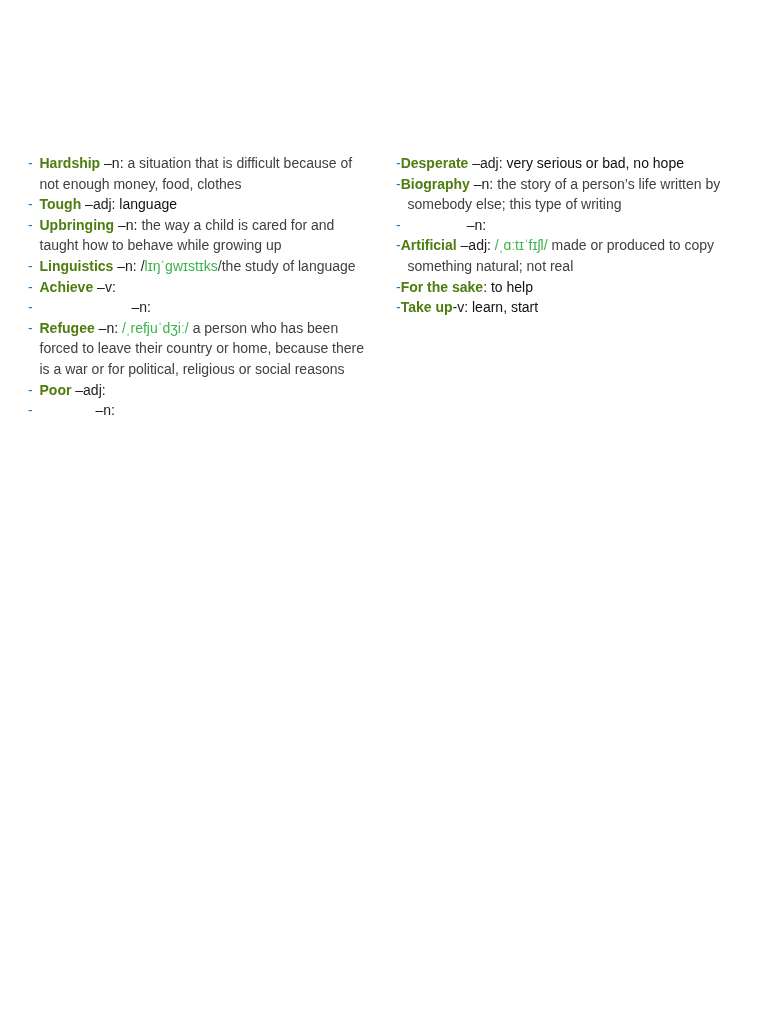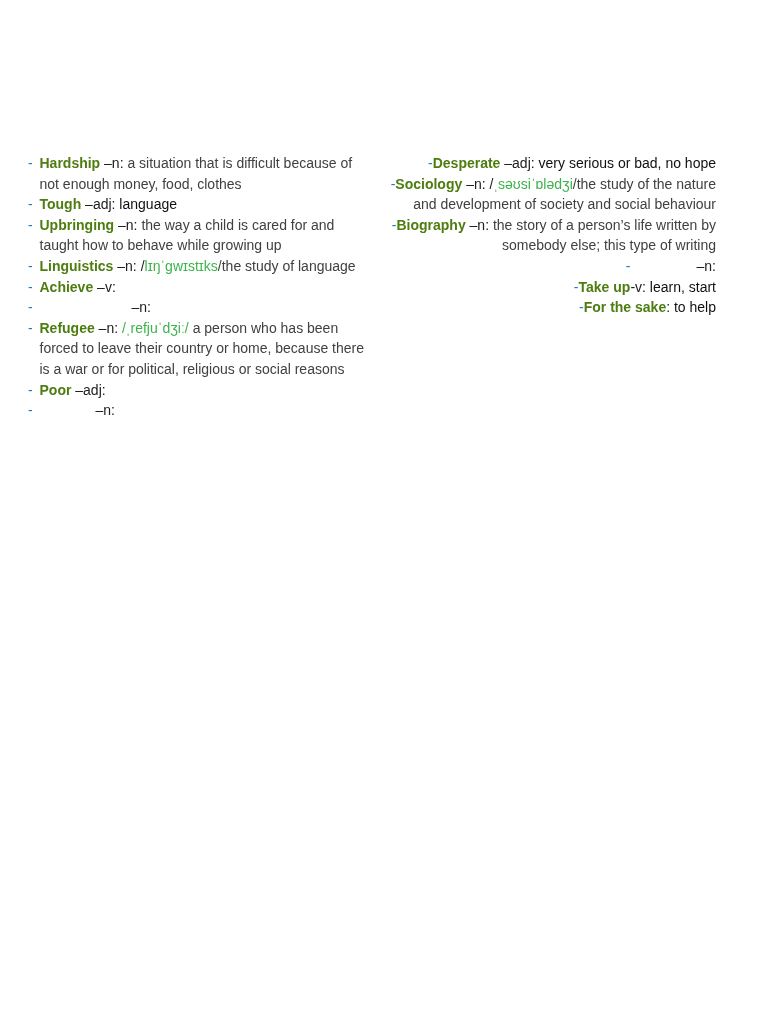--- a/index.html
+++ b/index.html
@@ -3,21 +3,21 @@
 <meta charset="utf-8">
 <style>
   html, body { margin: 0; padding: 0; }
   body {
     width: 768px; height: 1024px; background: #ffffff;
     font-family: "Liberation Sans", "DejaVu Sans", sans-serif;
     font-size: 14px; color: #404040; position: relative; overflow: hidden;
   }
   .col { position: absolute; top: 153px; line-height: 20.6px; }
   .col.left { left: 28px; width: 345px; }
-  .col.right { left: 376px; width: 340px; text-align: right; }
+  .col.right { left: 396px; width: 340px; }
   .entry { position: relative; }
   .left .entry { padding-left: 11.5px; }
   .left .dash { position: absolute; left: 0; top: 0; color: #1f7bc4; }
   .right .entry { padding-left: 11.5px; text-indent: -11.5px; }
   .right .dash { color: #1f7bc4; }
   .term { color: #4d7c0f; font-weight: bold; }
   .pos { color: #202020; }
   .ipa { color: #3cb44b; }
   .def { color: #404040; }
   .def.dark { color: #101010; }
@@ -32,18 +32,18 @@
     <div class="entry"><span class="dash">-</span><span class="term">Upbringing</span><span class="pos"> –n:</span><span class="def"> the way a child is cared for and taught how to behave while growing up</span></div>
     <div class="entry"><span class="dash">-</span><span class="term">Linguistics</span><span class="pos"> –n: /</span><span class="ipa">lɪŋˈɡwɪstɪks</span><span class="def">/</span><span class="def">the study of language</span></div>
     <div class="entry"><span class="dash">-</span><span class="term">Achieve</span><span class="pos"> –v:</span></div>
     <div class="entry"><span class="dash">-</span><span class="blank" style="width: 92px;"></span><span class="pos">–n:</span></div>
     <div class="entry"><span class="dash">-</span><span class="term">Refugee</span><span class="pos"> –n: </span><span class="ipa">/ˌrefjuˈdʒiː/</span><span class="def"> a person who has been forced to leave their country or home, because there is a war or for political, religious or social reasons</span></div>
     <div class="entry"><span class="dash">-</span><span class="term">Poor</span><span class="pos"> –adj:</span></div>
     <div class="entry"><span class="dash">-</span><span class="blank" style="width: 56px;"></span><span class="pos">–n:</span></div>
   </div>
 <div class="col right" id="rightCol">
     <div class="entry"><span class="dash">-</span><span class="term">Desperate</span><span class="pos"> –adj:</span><span class="def dark"> very serious or bad, no hope</span></div>
-    <div class="entry"><span class="dash">-</span><span class="term">Sociology</span><span class="pos"> –n: /</span><span class="ipa">ˌsəʊsiˈɒlədʒi</span><span class="def">/</span><span class="def">the study of the nature and development of society and social behaviour</span></div>
     <div class="entry"><span class="dash">-</span><span class="term">Biography</span><span class="pos"> –n:</span><span class="def"> the story of a person’s life written by somebody else; this type of writing</span></div>
     <div class="entry"><span class="dash">-</span><span class="blank" style="width: 66px;"></span><span class="pos">–n:</span></div>
+    <div class="entry"><span class="dash">-</span><span class="term">Artificial</span><span class="pos"> –adj: </span><span class="ipa">/ˌɑːtɪˈfɪʃl/</span><span class="def"> made or produced to copy something natural; not real</span></div>
+    <div class="entry"><span class="dash">-</span><span class="term">For the sake</span><span class="pos">:</span><span class="def dark"> to help</span></div>
     <div class="entry"><span class="dash">-</span><span class="term">Take up</span><span class="pos">-v:</span><span class="def dark"> learn, start</span></div>
-    <div class="entry"><span class="dash">-</span><span class="term">For the sake</span><span class="pos">:</span><span class="def dark"> to help</span></div>
   </div>
 
 </body></html>

